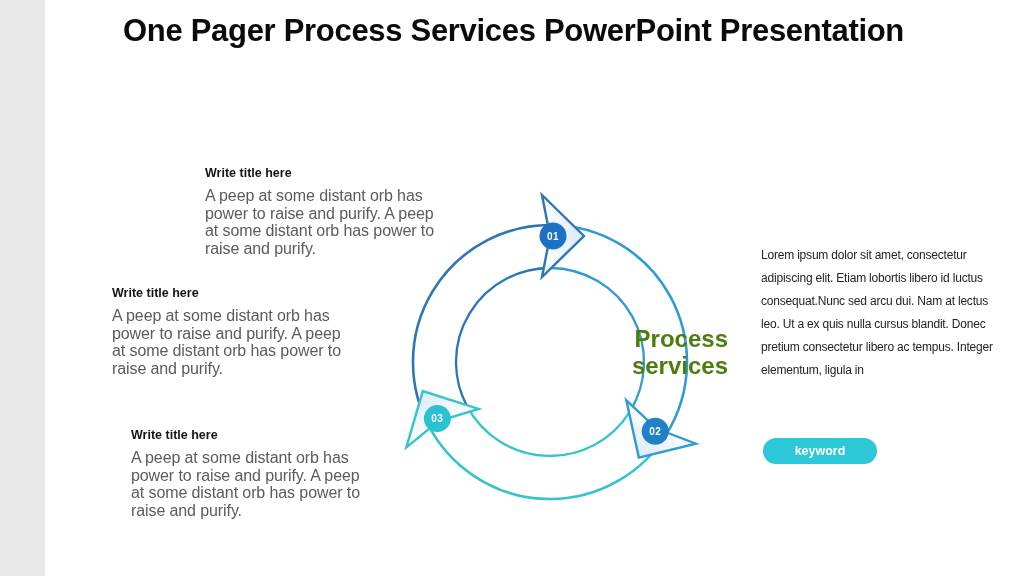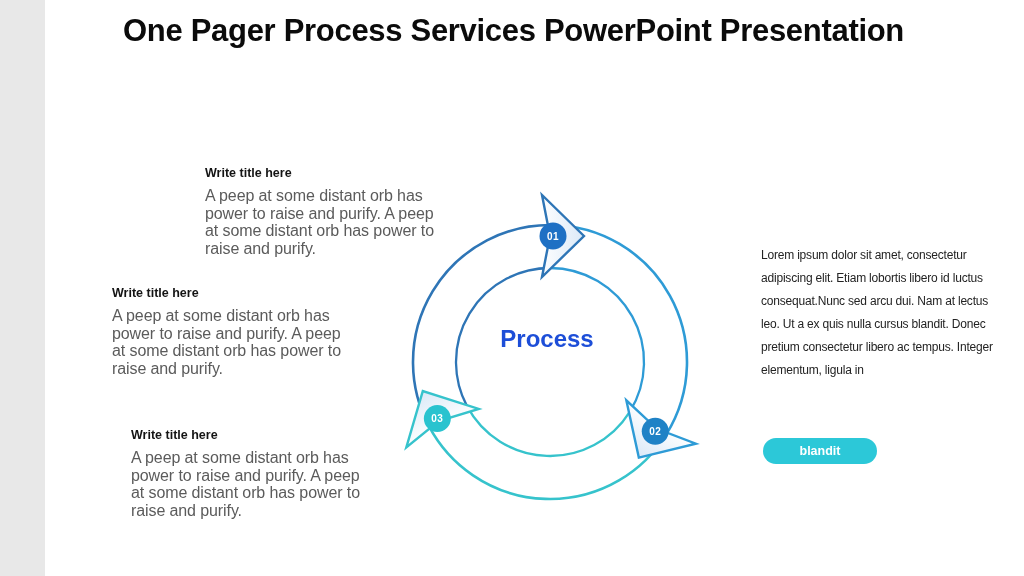--- a/index.html
+++ b/index.html
@@ -18,22 +18,22 @@
   }
   .step{position:absolute;text-align:left;}
   .step-1{top:166px;right:634px;width:230px;}
   .step-2{top:286px;right:727px;width:230px;}
   .step-3{top:428px;right:708px;width:230px;}
   .step-title{font-size:12.5px;font-weight:bold;color:#141414;margin-bottom:7px;}
   .step-body{font-size:16px;color:#5b5b5b;line-height:17.5px;letter-spacing:-0.1px;}
   .diagram{position:absolute;left:329px;top:186px;width:352px;height:352px;}
   .diagram svg{position:absolute;left:0;top:0;}
   .center-label{
-    position:absolute;left:0;top:139px;width:346px;text-align:center;
-    font-size:24px;font-weight:bold;color:#1d4ed8;line-height:27px;
+    position:absolute;left:8px;top:139px;width:346px;text-align:right;
+    font-size:24px;font-weight:bold;color:#4d7c0f;line-height:27px;
   }
   .right-paragraph{
     position:absolute;left:716px;top:244px;width:232px;
     font-size:12px;line-height:23px;color:#232323;letter-spacing:-0.2px;
   }
   .keyword-pill{
     position:absolute;left:718px;top:438px;width:114px;height:26px;
     border-radius:13px;display:flex;align-items:center;justify-content:center;
     color:#ffffff;font-size:12.5px;font-weight:bold;cursor:pointer;
   }
@@ -85,22 +85,23 @@
         </g>
         <circle cx="179.00" cy="50.00" r="13.5" fill="#1e70c4"></circle>
         <text x="179.00" y="53.50" text-anchor="middle" font-size="10" font-weight="bold" fill="#ffffff" font-family="&quot;Liberation Sans&quot;, sans-serif" letter-spacing="0.5">01</text>
         <circle cx="281.26" cy="245.31" r="13.5" fill="#1f82c6"></circle>
         <text x="281.26" y="248.81" text-anchor="middle" font-size="10" font-weight="bold" fill="#ffffff" font-family="&quot;Liberation Sans&quot;, sans-serif" letter-spacing="0.5">02</text>
         <circle cx="63.34" cy="232.50" r="13.5" fill="#29c3cf"></circle>
         <text x="63.34" y="236.00" text-anchor="middle" font-size="10" font-weight="bold" fill="#ffffff" font-family="&quot;Liberation Sans&quot;, sans-serif" letter-spacing="0.5">03</text>
       </svg>
     <div class="center-label">
       <div>Process</div>
+      <div>services</div>
     </div>
   </div>
 
   <div class="right-paragraph">Lorem ipsum dolor sit amet, consectetur adipiscing elit. Etiam lobortis libero id luctus consequat.Nunc sed arcu dui. Nam at lectus leo. Ut a ex quis nulla cursus blandit. Donec pretium consectetur libero ac tempus. Integer elementum, ligula in</div>
 
   <div class="keyword-pill" style="background: rgb(44, 200, 216);">
-    <span>blandit</span>
+    <span>keyword</span>
   </div>
 
 </div>
 
 </body></html>

